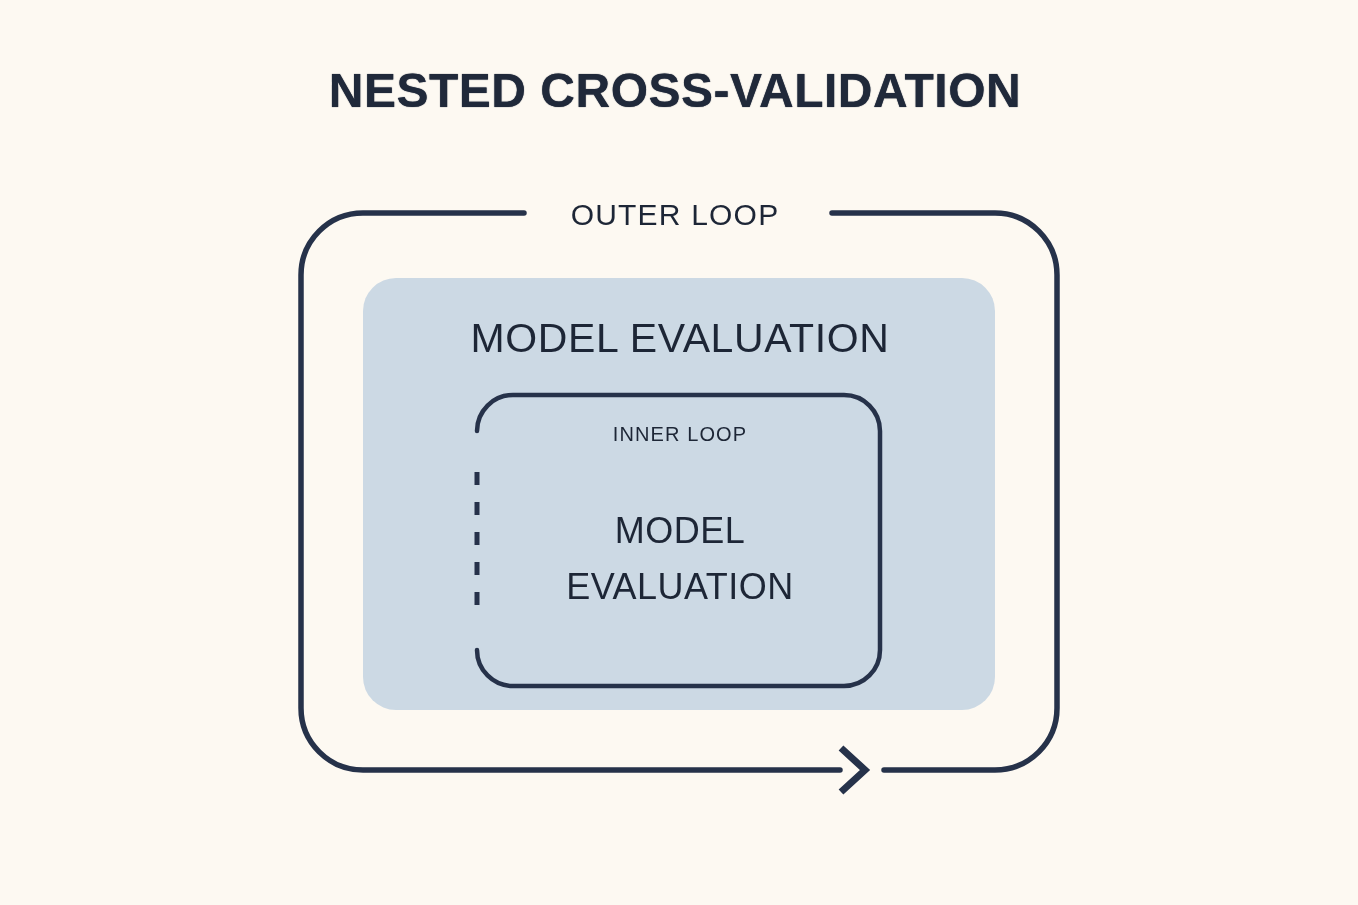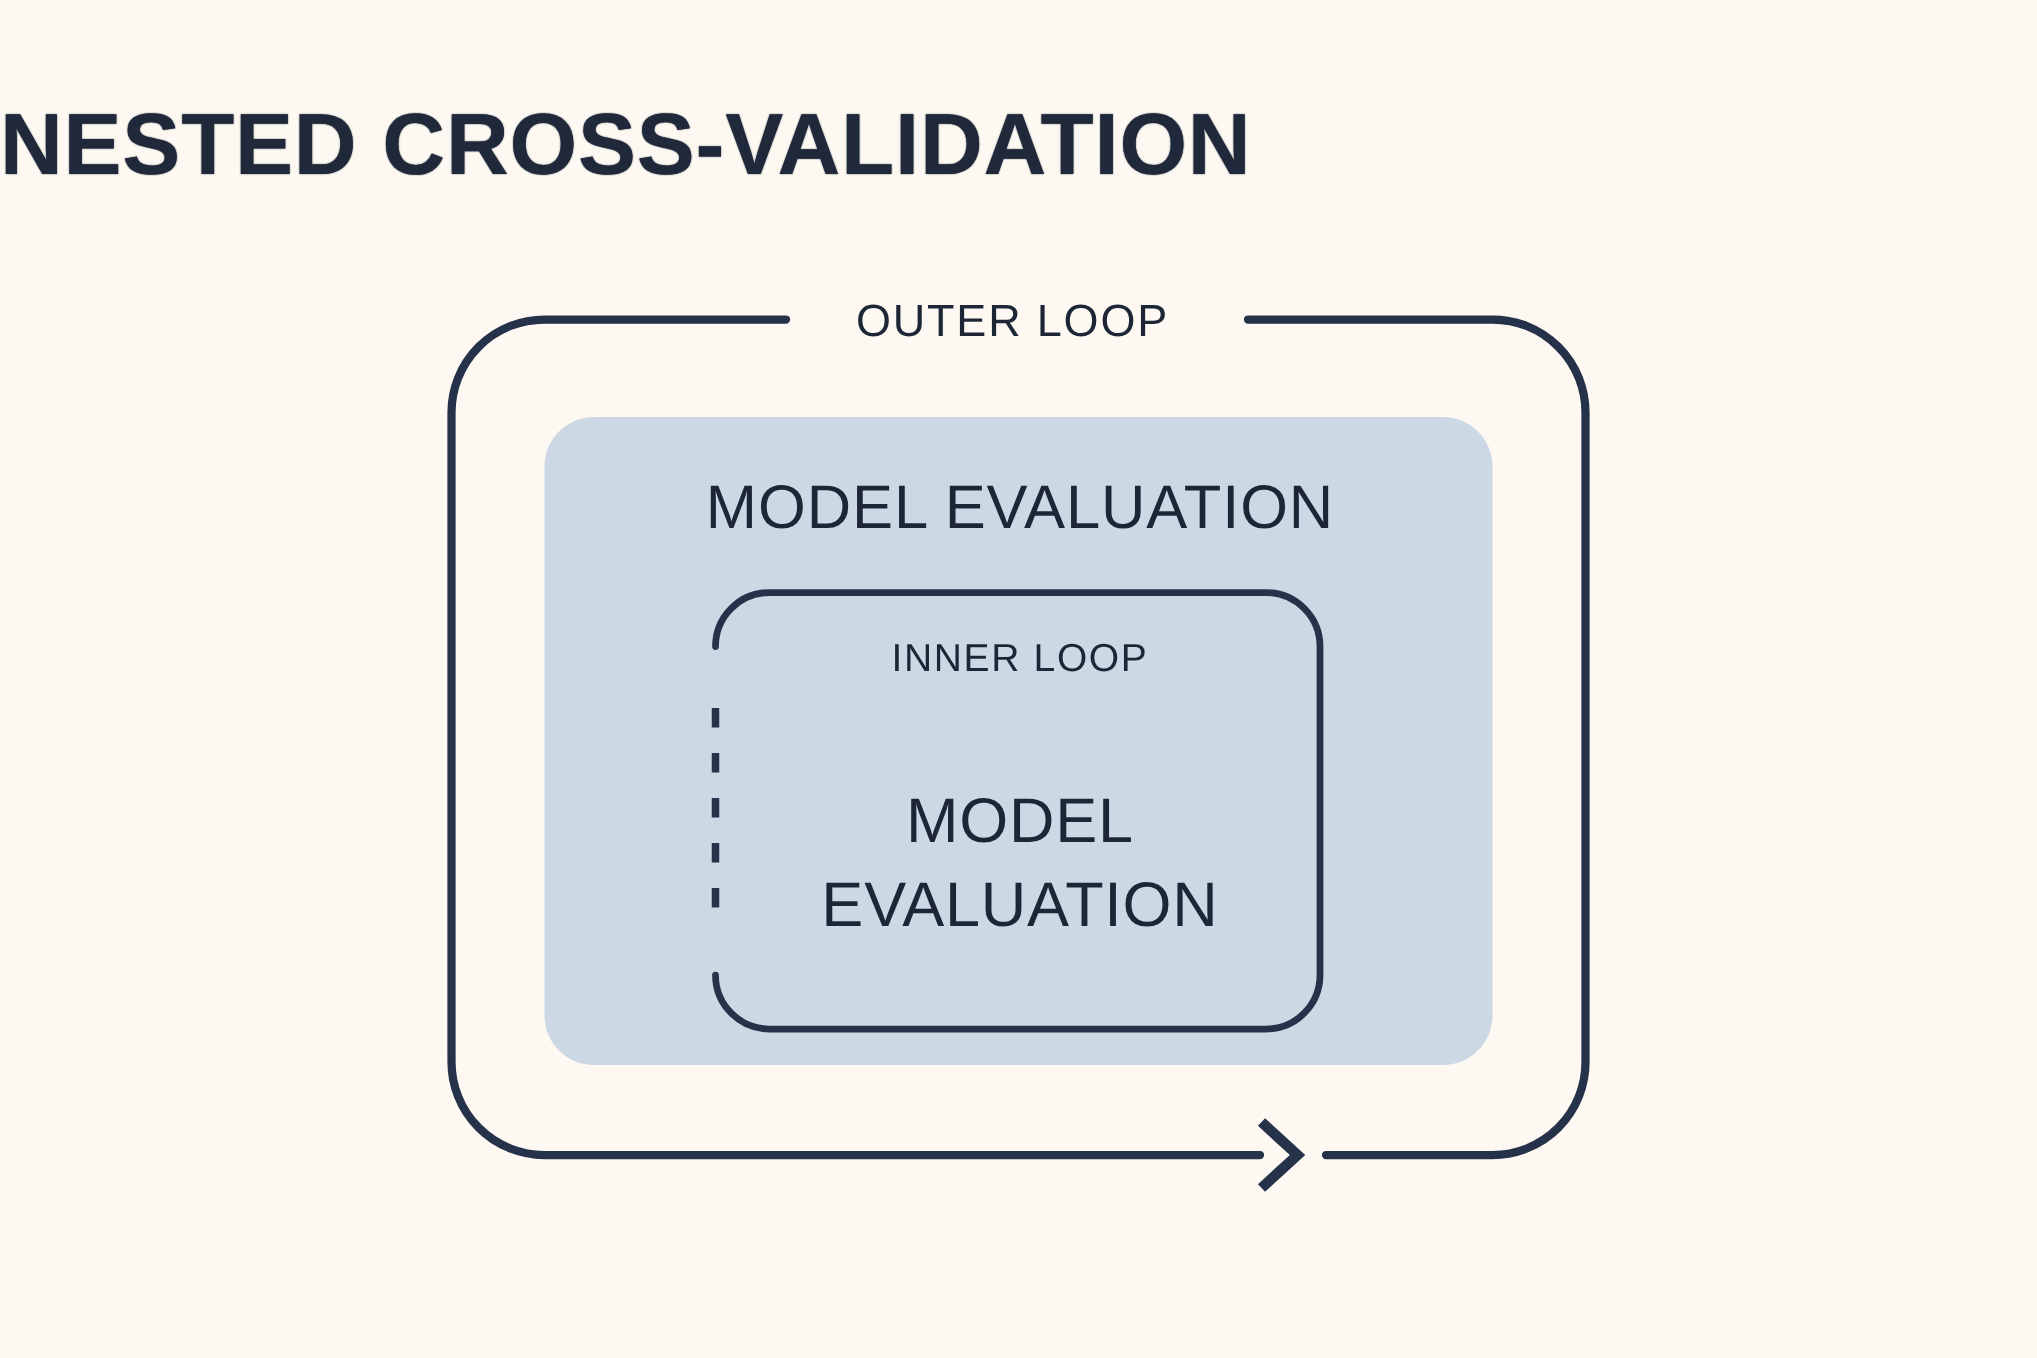--- a/index.html
+++ b/index.html
@@ -23,21 +23,22 @@
     width: 1358px;
     height: 905px;
   }
 
   
   .title {
     position: absolute;
     left: 0;
     top: 63px;
     width: 1350px;
-    font-size: 58px;
+    text-align: center;
+    font-size: 48px;
     font-weight: 700;
     letter-spacing: 0.5px;
     color: #20293a;
     white-space: nowrap;
     text-shadow: 0 0 1px #20293a;
   }
 
   
   svg#diagram {
     position: absolute;
@@ -71,29 +72,29 @@
     top: 315px;
     width: 640px;
     font-size: 41px;
     letter-spacing: 0.6px;
   }
 
   .label-inner-loop {
     left: 480px;
     top: 423px;
     width: 400px;
-    font-size: 26px;
+    font-size: 20px;
     letter-spacing: 1.1px;
   }
 
   .label-model-select {
     left: 480px;
-    top: 519px;
+    top: 503px;
     width: 400px;
-    font-size: 42px;
+    font-size: 36px;
     line-height: 56px;
     letter-spacing: 0.5px;
   }
   .label-model-select span { display: block; }
 </style>
 </head>
 <body>
 
 <div id="canvas">
 

